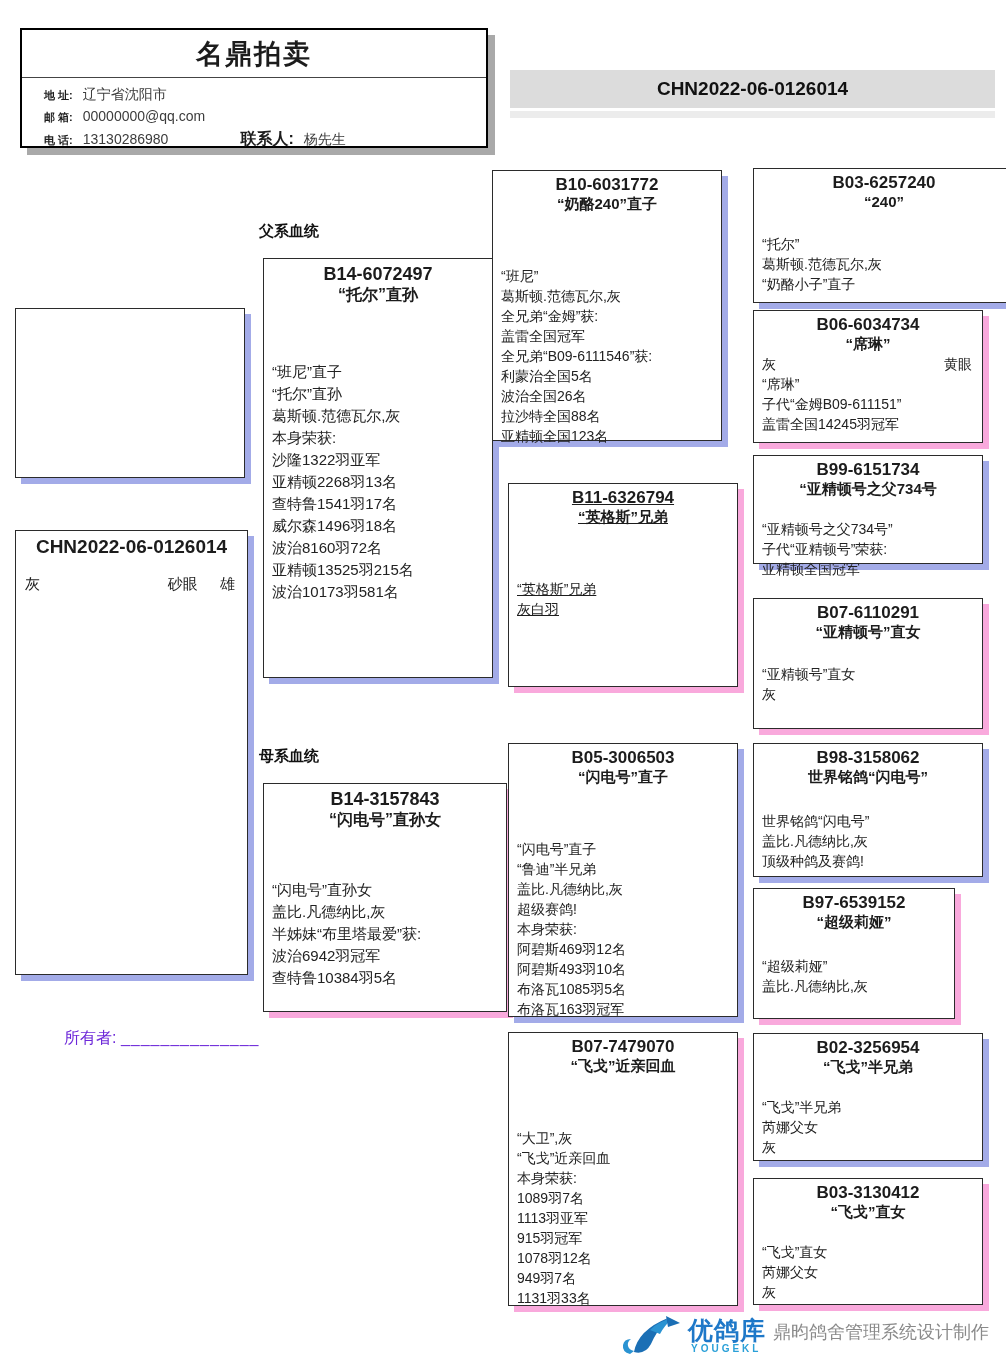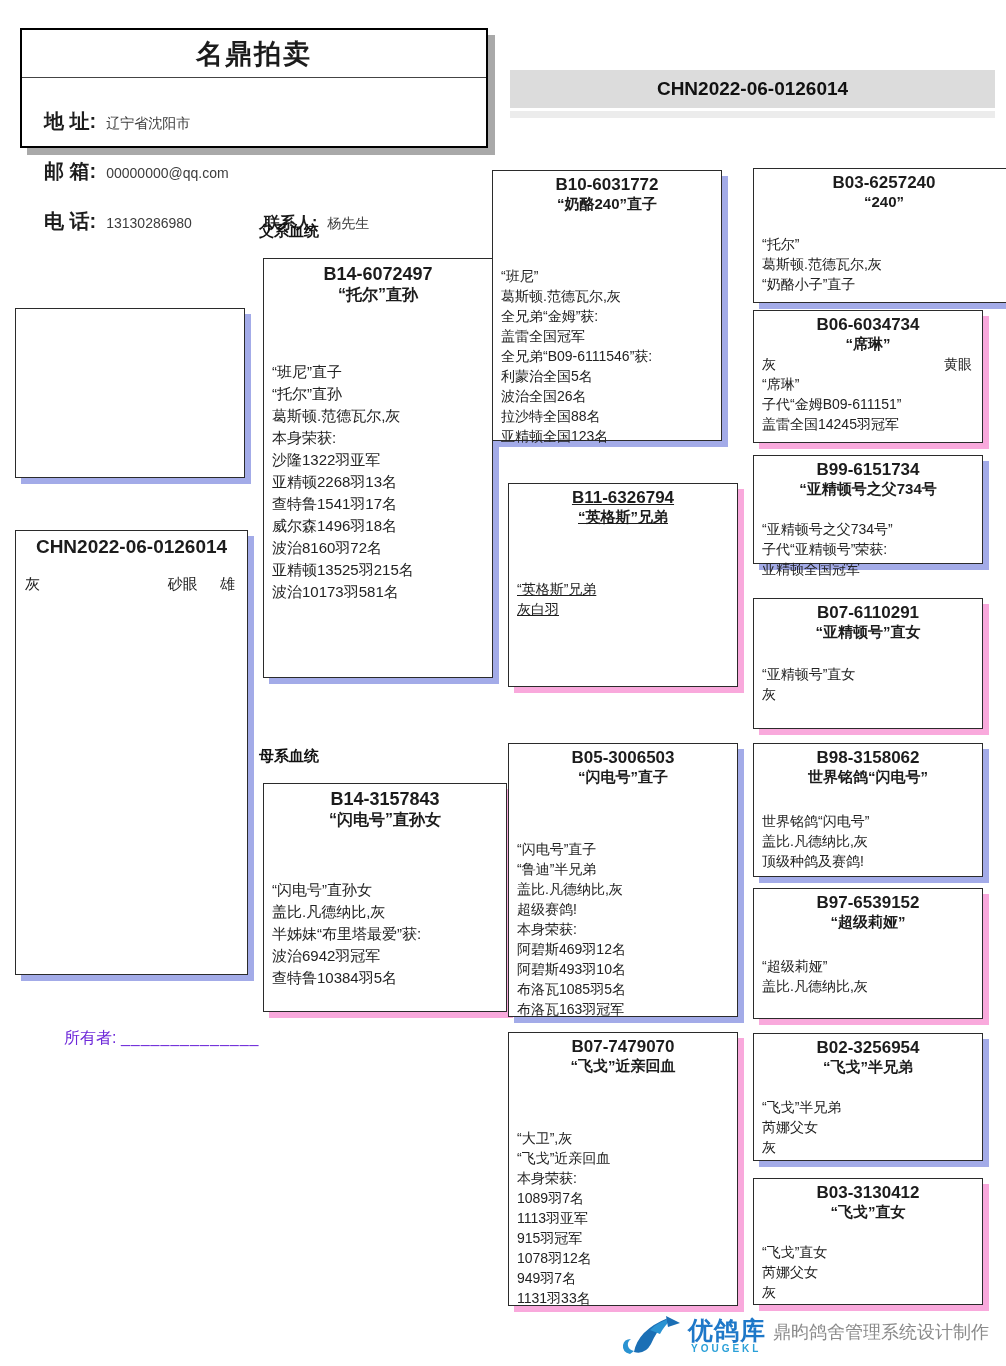--- a/index.html
+++ b/index.html
@@ -6,21 +6,21 @@
   html,body { background:#fff; }
   body { font-family:"Liberation Sans","DejaVu Sans",sans-serif; color:#1c1c1c; }
   .page { position:relative; width:1006px; height:1366px; background:#fff; overflow:hidden; }
 
   
   .seller-card { position:absolute; left:20px; top:28px; width:468px; height:120px;
     background:#fff; border:2px solid #000; box-shadow:7px 7px 0 #a9a9a9; }
   .seller-title { text-align:center; font-size:27px; font-weight:bold; padding-top:6px; letter-spacing:2px; }
   .seller-divider { border-top:1px solid #444; margin:5px 0 6px 0; }
   .seller-row { display:flex; padding:0 0 0 22px; line-height:21px; align-items:baseline; }
-  .seller-label { font-weight:bold; font-size:20px; white-space:nowrap;margin-top:27px; }
+  .seller-label { font-weight:bold; font-size:11px; white-space:nowrap; }
   .seller-value { font-size:14px; color:#3c3c3c; margin-left:10px; white-space:nowrap; }
   .seller-label2 { font-weight:bold; font-size:16px; margin-left:72px; }
 
   
   .ring-banner { position:absolute; left:510px; top:70px; width:485px; height:38px;
     background:#dcdcdc; display:flex; align-items:center; justify-content:center;
     font-size:19px; font-weight:bold; color:#111; }
   .ring-banner-strip { position:absolute; left:510px; top:111px; width:485px; height:7px; background:#ececec; }
 
   
@@ -210,21 +210,21 @@
   </div>
 
   <div class="box blue" style="left:753px;top:743px;width:230px;height:134px;">
     <div class="box-ring">B98-3158062</div>
     <div class="box-name">世界铭鸽“闪电号”</div>
     <div class="box-body gap-sm">世界铭鸽“闪电号”
 盖比.凡德纳比,灰
 顶级种鸽及赛鸽!</div>
   </div>
 
-  <div class="box pink" style="left:753px;top:888px;width:230px;height:131px;">
+  <div class="box pink" style="left:753px;top:888px;width:202px;height:131px;">
     <div class="box-ring">B97-6539152</div>
     <div class="box-name">“超级莉娅”</div>
     <div class="box-body gap-sm">“超级莉娅”
 盖比.凡德纳比,灰</div>
   </div>
 
   <div class="box blue" style="left:753px;top:1033px;width:230px;height:128px;">
     <div class="box-ring">B02-3256954</div>
     <div class="box-name">“飞戈”半兄弟</div>
     <div class="box-body" style="margin-top:20px;">“飞戈”半兄弟

